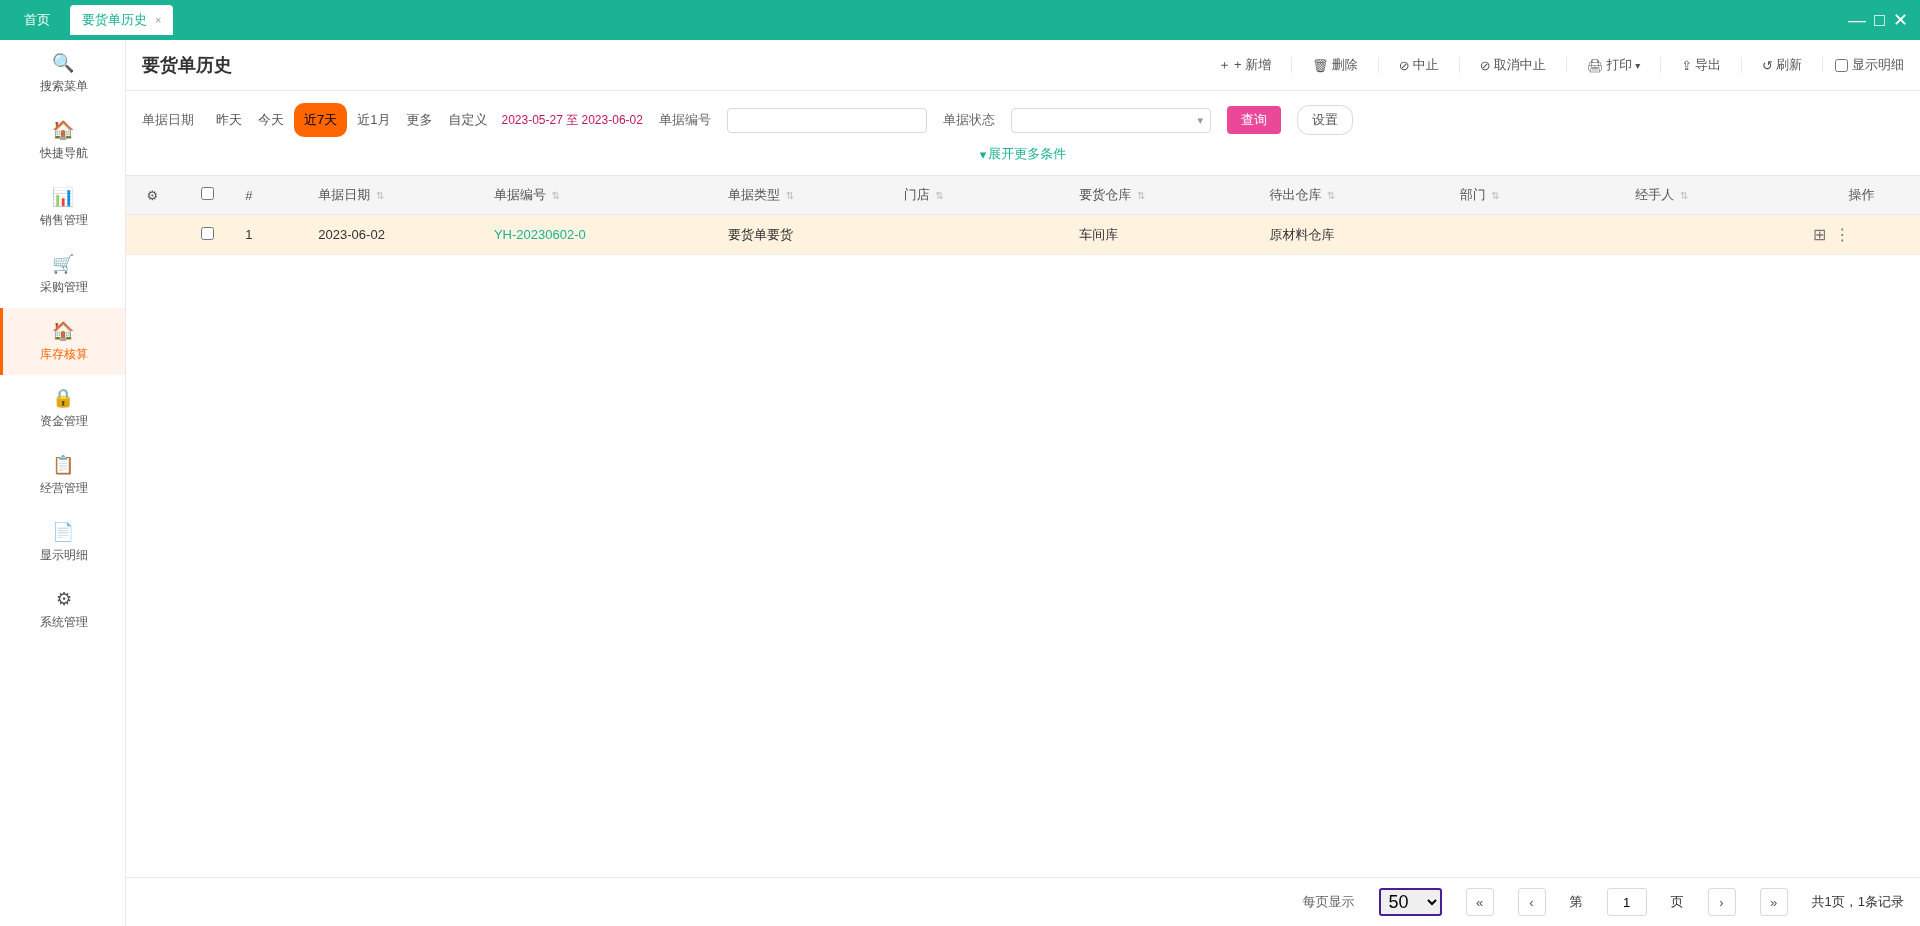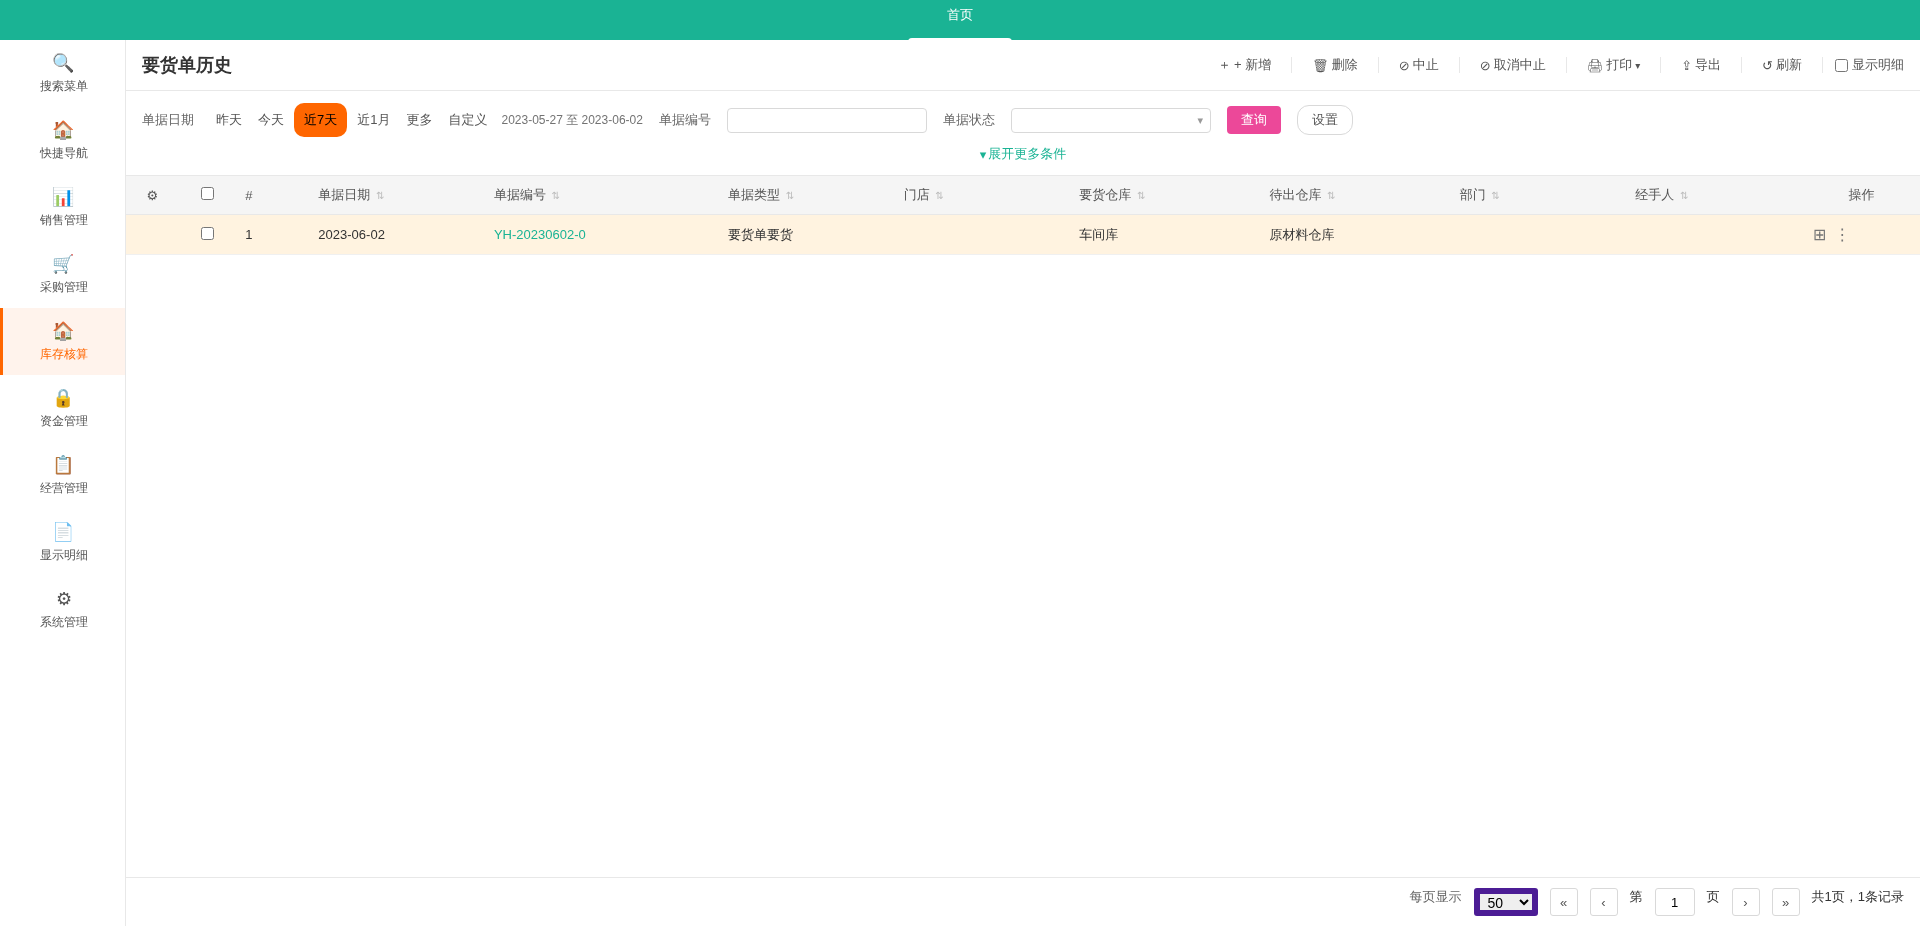--- a/index.html
+++ b/index.html
@@ -1,19 +1,19 @@
 <!DOCTYPE html>
 <html><head>
   <meta charset="utf-8">
   <style>
     * { margin: 0; padding: 0; box-sizing: border-box; }
     body { font-family: 'Microsoft YaHei', Arial, sans-serif; font-size: 13px; background: #f0f2f5; color: #333; width: 1920px; height: 926px; overflow: hidden; display: flex; flex-direction: column; }
 
     
-    .top-bar { height: 40px; background: #1ab394; display: flex; align-items: center; padding: 0 12px; gap: 8px; flex-shrink: 0; flex-direction: column; }
+    .top-bar { height: 40px; background: #1ab394; display: flex; align-items: center; padding: 0 12px; gap: 8px; flex-shrink: 0; }
     .top-bar-tab { background: transparent; color: #fff; border: none; padding: 6px 12px; cursor: pointer; font-size: 13px; display: flex; align-items: center; gap: 4px; }
     .top-bar-tab.home { background: transparent; color: #fff; }
     .top-bar-tab.active { background: #fff; color: #1ab394; border-radius: 4px 4px 0 0; }
     .top-bar-tab .close-x { margin-left: 4px; color: #999; font-size: 11px; }
     .top-bar-right { margin-left: auto; display: flex; align-items: center; gap: 8px; color: #fff; font-size: 18px; }
     .top-bar-right span { cursor: pointer; }
 
     
     .main-layout { display: flex; flex: 1; overflow: hidden; }
 
@@ -36,21 +36,21 @@
     .checkbox-display { display: flex; align-items: center; gap: 4px; font-size: 13px; color: #555; }
     .divider-v { width: 1px; height: 16px; background: #e8e8e8; margin: 0 4px; }
 
     
     .filter-area { background: #fff; padding: 12px 16px; border-bottom: 1px solid #e8e8e8; flex-shrink: 0; }
     .filter-row { display: flex; align-items: center; gap: 16px; flex-wrap: wrap; }
     .filter-label { color: #666; font-size: 13px; white-space: nowrap; }
     .filter-dates { display: flex; align-items: center; gap: 4px; }
     .date-btn { background: none; border: none; cursor: pointer; font-size: 13px; color: #555; padding: 2px 6px; border-radius: 3px; }
     .date-btn.active { background: #f60; color: #000000; border-radius: 10px; padding: 8px 10px; }
-    .date-range { font-size: 12px; color: #737373; margin-left: 4px; }
+    .date-range { font-size: 12px; color: #be185d; margin-left: 4px; }
     .filter-input { border: 1px solid #d9d9d9; border-radius: 4px; padding: 4px 10px; font-size: 13px; width: 200px; outline: none; }
     .filter-select-wrapper { position: relative; display: flex; align-items: center; }
     .filter-select { border: 1px solid #d9d9d9; border-radius: 4px; padding: 4px 30px 4px 10px; font-size: 13px; width: 200px; outline: none; appearance: none; background: #fff; cursor: pointer; }
     .select-arrow { position: absolute; right: 8px; color: #999; pointer-events: none; font-size: 11px; }
     .expand-more { display: flex; align-items: center; justify-content: center; margin-top: 8px; }
     .expand-btn { background: none; border: none; cursor: pointer; color: #1ab394; font-size: 13px; display: flex; align-items: center; gap: 2px; }
 
     
     .table-area { flex: 1; background: #fff; margin: 0; overflow: hidden; display: flex; flex-direction: column; }
     .table-wrapper { flex: 1; overflow: auto; }
@@ -73,24 +73,24 @@
     .col-pending { width: 130px; }
     .col-dept { width: 120px; }
     .col-handler { width: 120px; }
     .col-actions { width: 80px; text-align: center; }
     .settings-icon-col { width: 36px; text-align: center; }
 
     
     .table-footer { background: #fafafa; border-top: 1px solid #e8e8e8; padding: 8px 16px; font-size: 13px; color: #555; flex-shrink: 0; }
 
     
-    .pagination { background: #fff; border-top: 1px solid #e8e8e8; padding: 10px 16px; display: flex; justify-content: flex-end; gap: 12px; font-size: 13px; flex-shrink: 0; }
+    .pagination { background: #fff; border-top: 1px solid #e8e8e8; padding: 10px 16px; display: flex; align-items: center; justify-content: flex-end; gap: 24px; font-size: 13px; flex-shrink: 0; }
     .page-btn { background: none; border: 1px solid #d9d9d9; border-radius: 3px; width: 28px; height: 28px; cursor: pointer; display: flex; align-items: center; justify-content: center; font-size: 13px; color: #555; }
     .page-input { border: 1px solid #d9d9d9; border-radius: 3px; width: 40px; height: 28px; text-align: center; font-size: 13px; outline: none; }
-    .page-select { border: 6px solid #4c1d95; border-radius: 3px; height: 28px; padding: 0 4px; font-size: 14px; outline: none; }
+    .page-select { border: 2px solid #4c1d95; border-radius: 3px; height: 28px; padding: 0 4px; font-size: 18px; outline: none; }
     .per-page-label { color: #666; }
   </style>
 </head>
 <body>
 
 <div class="top-bar">
   <button class="top-bar-tab home">首页</button>
   <div class="top-bar-tab active">
     <span>要货单历史</span>
     <span class="close-x">×</span>

